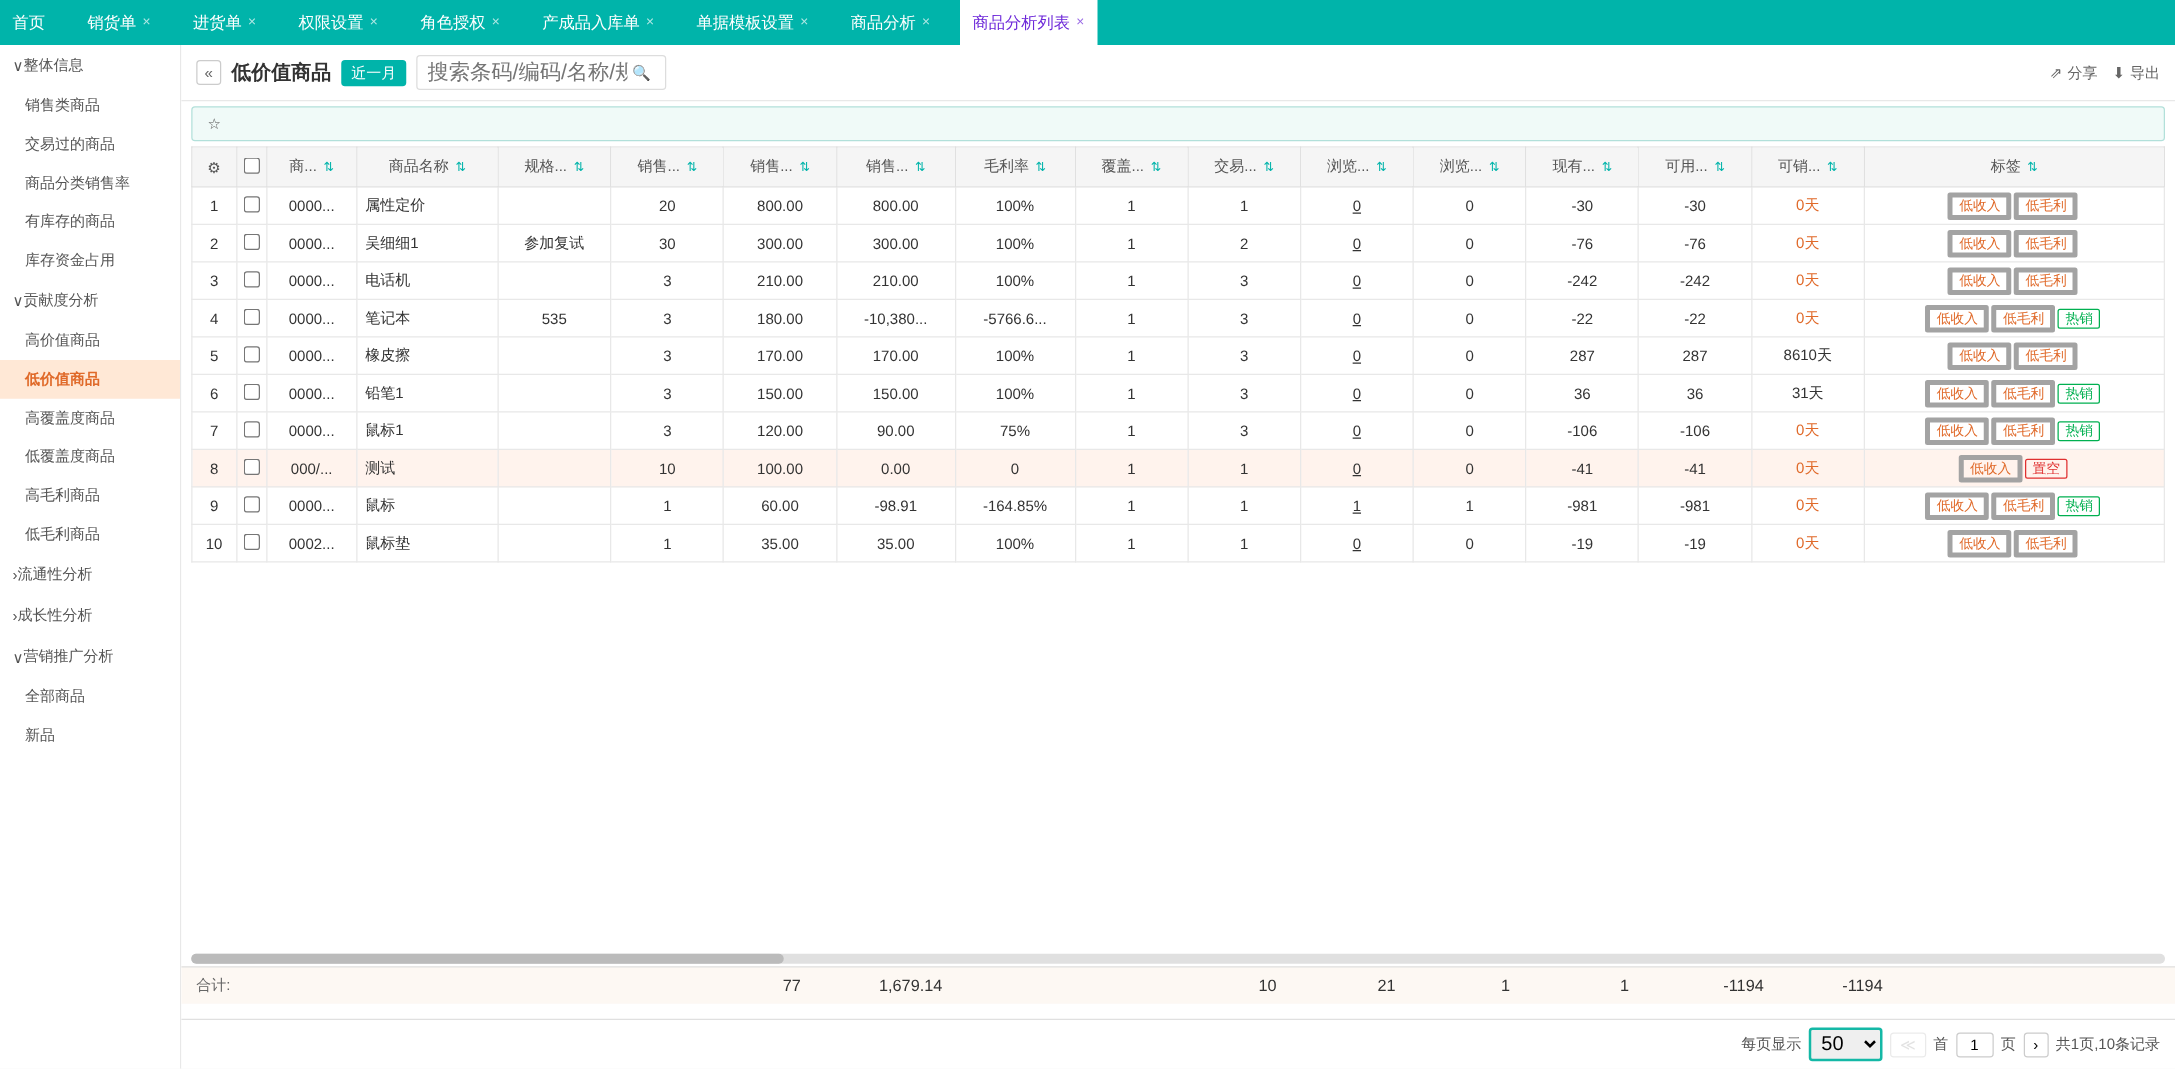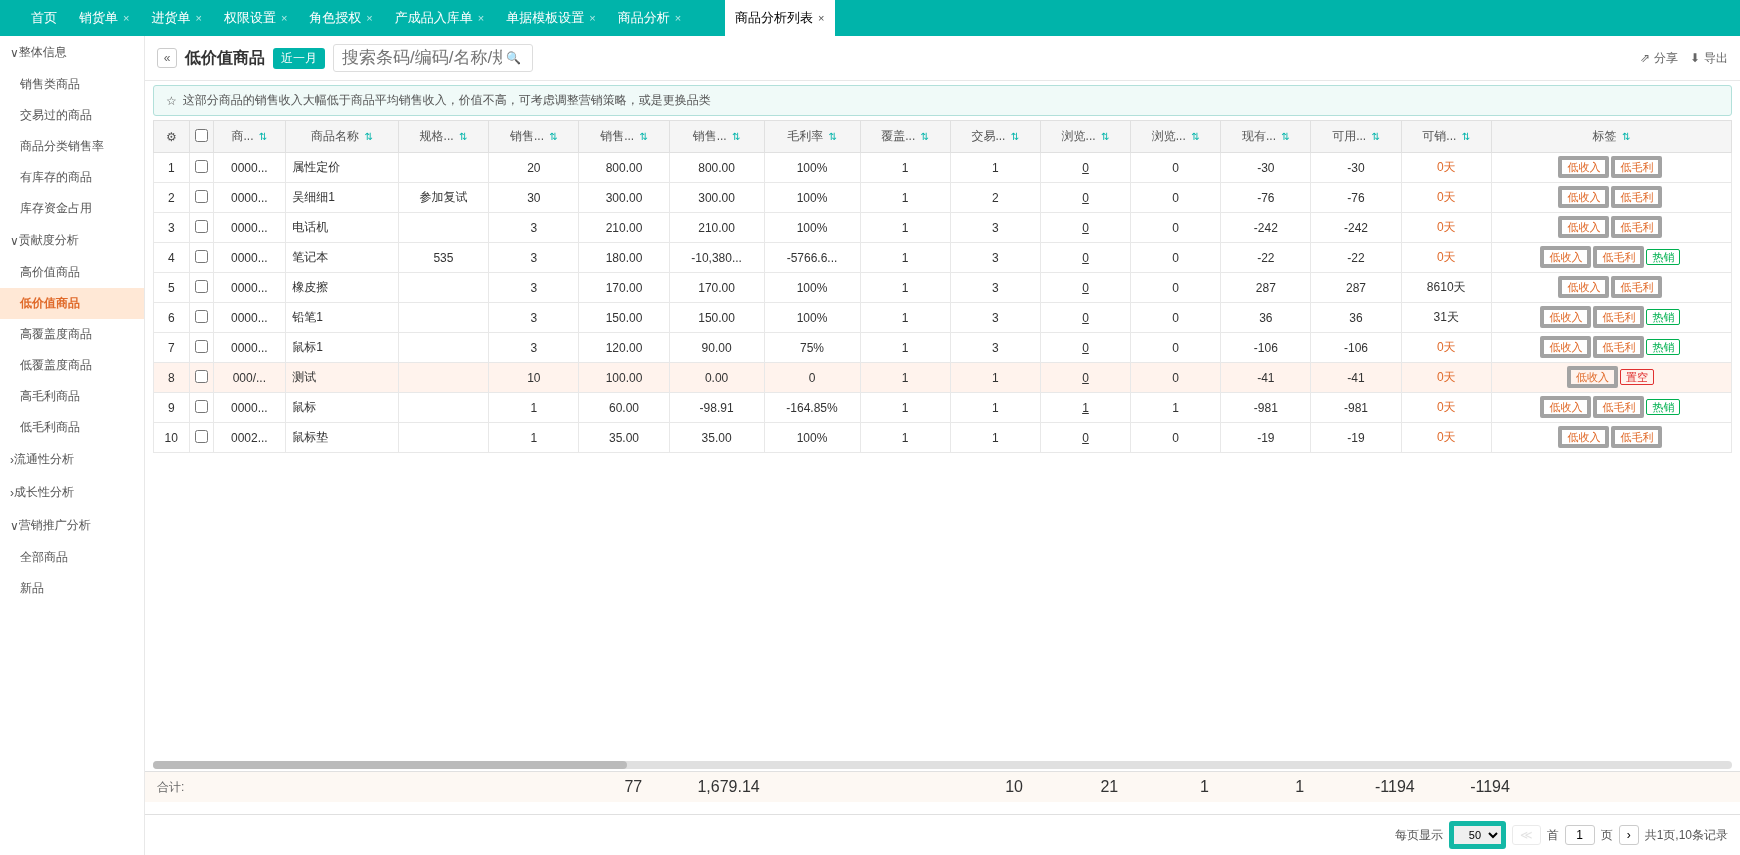--- a/index.html
+++ b/index.html
@@ -4,35 +4,35 @@
   <style>
     * { box-sizing: border-box; margin: 0; padding: 0; }
     body { font-family: 'Microsoft YaHei', Arial, sans-serif; font-size: 12px; background: #f5f5f5; color: #333; height: 855px; overflow: hidden; }
 
     
     .top-nav {
       background: #00b4aa;
       height: 36px;
       display: flex;
       align-items: center;
-      padding: 0 21px;
-      gap: 2px;
+      padding: 0 0;
+      gap: 14px;
       flex-shrink: 0;
     }
     .nav-item {
       color: #fff;
       padding: 0 10px;
       height: 36px;
       display: flex;
       align-items: center;
       cursor: pointer;
       font-size: 13px;
       white-space: nowrap;
     }
-    .nav-item.active { background: #fff; color: #000000; margin-left: 32px; }
+    .nav-item.active { background: #fff; color: #6d28d9; }
     .nav-item .close-x { margin-left: 5px; font-size: 11px; opacity: 0.7; }
 
     
     .layout { display: flex; height: calc(855px - 36px); }
 
     
     .sidebar {
       width: 145px;
       background: #fff;
       border-right: 1px solid #e8e8e8;
@@ -206,43 +206,42 @@
     .totals-label { color: #666; font-size: 12px; min-width: 40px; }
     .totals-row {
       display: flex;
       align-items: center;
       flex: 1;
       gap: 0;
     }
     .total-cell {
       flex: 1;
       text-align: center;
-      font-size: 16px;
+      font-size: 13px;
       color: #333;
     }
 
     
     .pagination {
       display: flex;
       align-items: center;
       justify-content: flex-end;
       padding: 6px 12px;
       gap: 6px;
       border-top: 1px solid #e0e0e0;
       flex-shrink: 0;
       font-size: 12px;
       color: #555;
       margin-top: 12px;
     }
     .page-size-select {
-      border: 5px solid #14b8a6;
+      border: 2px solid #14b8a6;
       border-radius: 3px;
       padding: 2px 4px;
-      font-size: 11px;
-      text-align: right;
+      font-size: 16px;
     }
     .pagination-btn {
       border: 1px solid #ccc;
       background: #fff;
       padding: 2px 7px;
       border-radius: 3px;
       cursor: pointer;
       font-size: 12px;
     }
     .pagination-btn:disabled { opacity: 0.4; }
@@ -329,21 +328,20 @@
         </div>
         <div class="action-btn">
           <span>⬇</span>
           <span>导出</span>
         </div>
       </div>
     </div>
 
     <div class="info-banner">
       <span>☆</span>
-      <span>这部分商品的销售收入大幅低于商品平均销售收入，价值不高，可考虑调整营销策略，或是更换品类</span>
     </div>
 
     <div class="table-wrapper">
       <table>
         <thead>
           <tr>
             <th>⚙</th>
             <th><input type="checkbox" style=""></th>
             <th>商... <span class="sort-icon">⇅</span></th>
             <th>商品名称 <span class="sort-icon">⇅</span></th>

